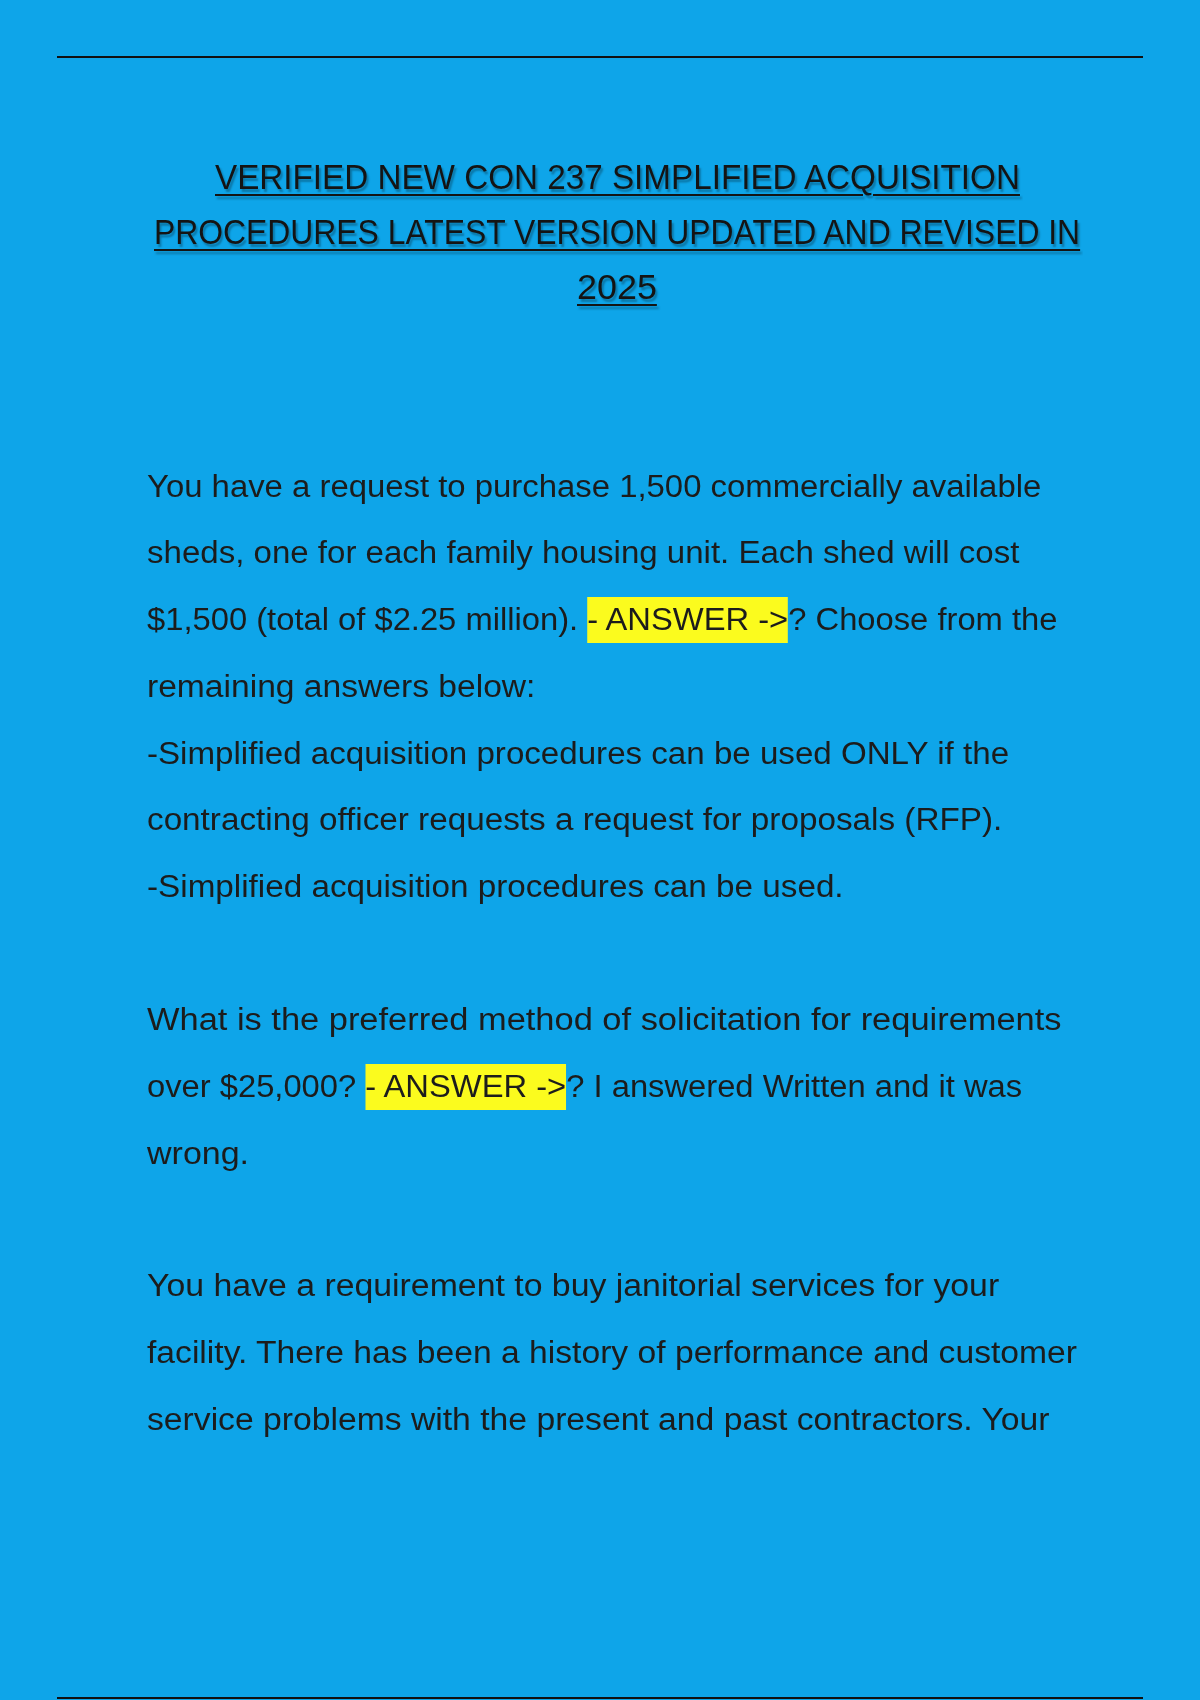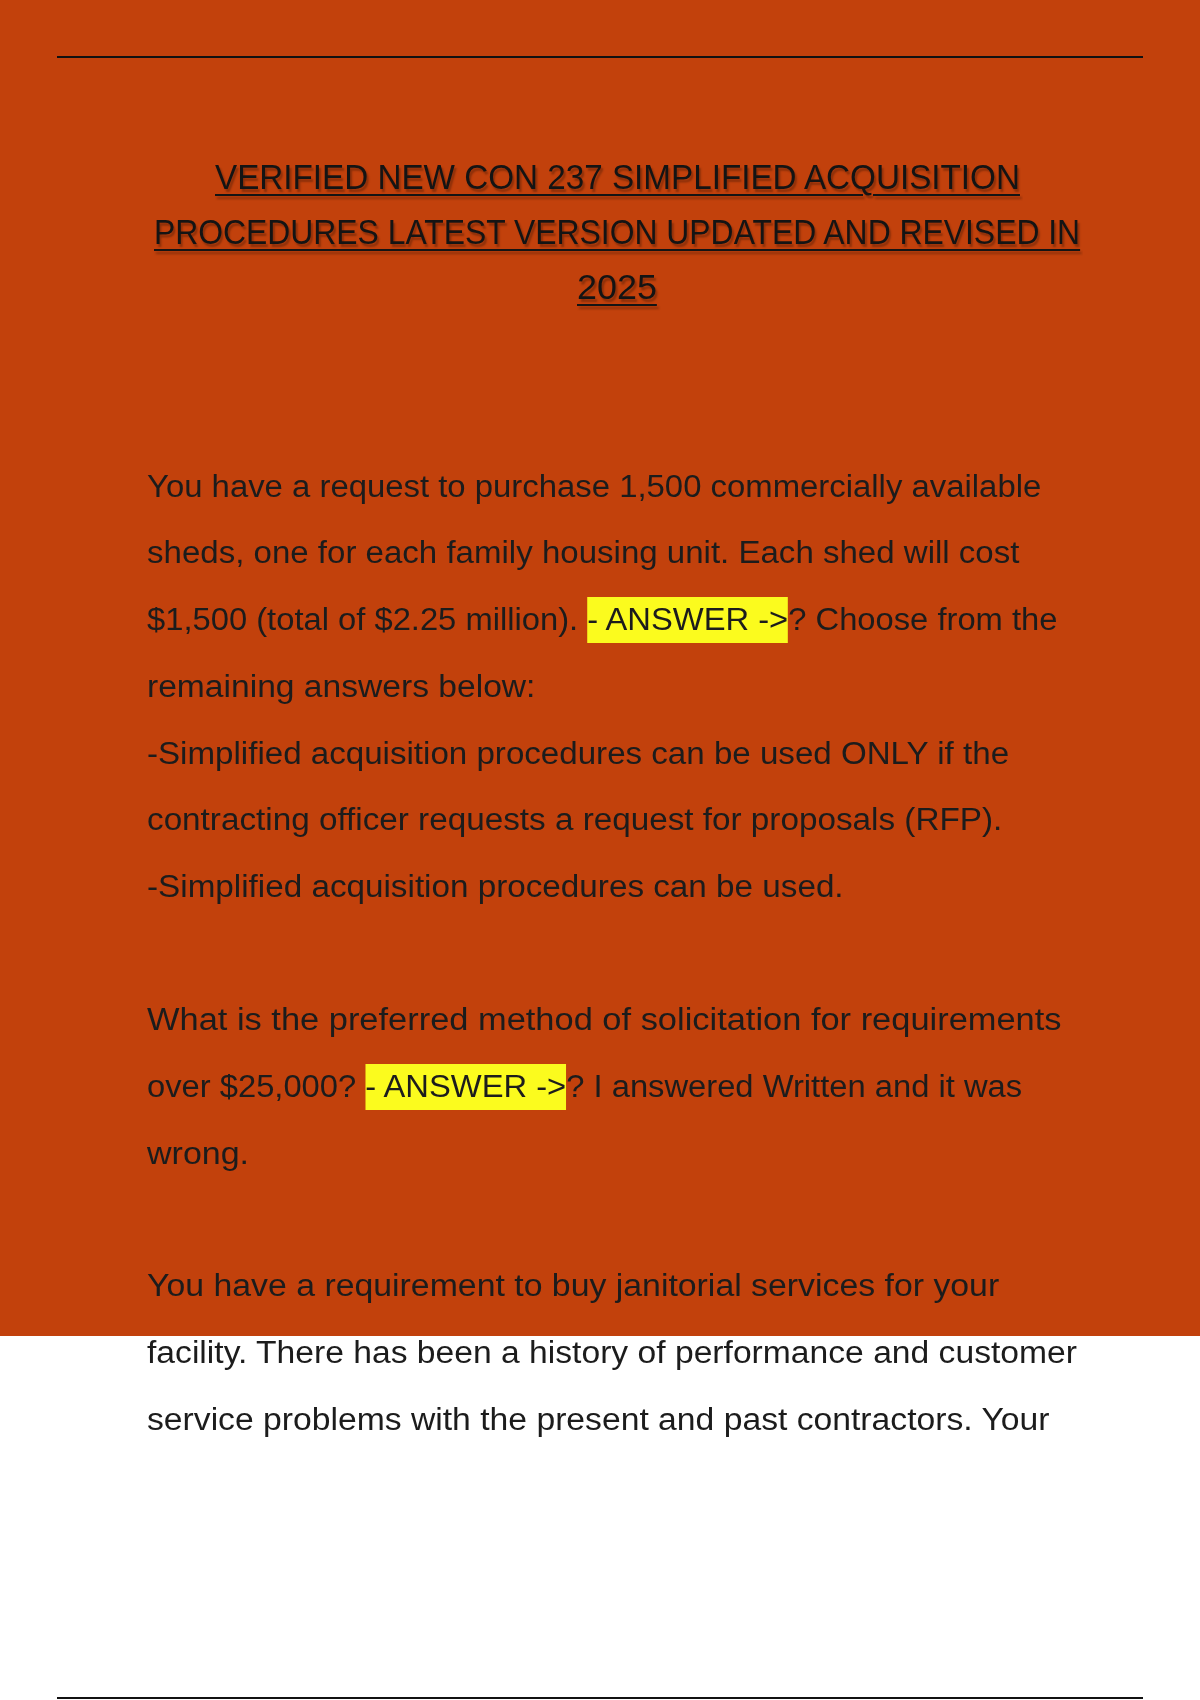--- a/index.html
+++ b/index.html
@@ -11,22 +11,22 @@
     width: 1200px;
     height: 1700px;
     position: relative;
     overflow: hidden;
     font-family: "Liberation Sans", "DejaVu Sans", sans-serif;
     color: #1b1b1b;
   }
   .page {
     position: absolute;
     left: 0; top: 0;
-    width: 1200px; height: 1336px;
-    background: #c2410c;
+    width: 1200px; height: 1700px;
+    background: #0ea5e9;
   }
   .rule {
     position: absolute;
     left: 57px;
     width: 1086px;
     height: 2px;
     background: #111111;
   }
   .rule.top { top: 56px; }
   .rule.bottom { top: 1697px; }

